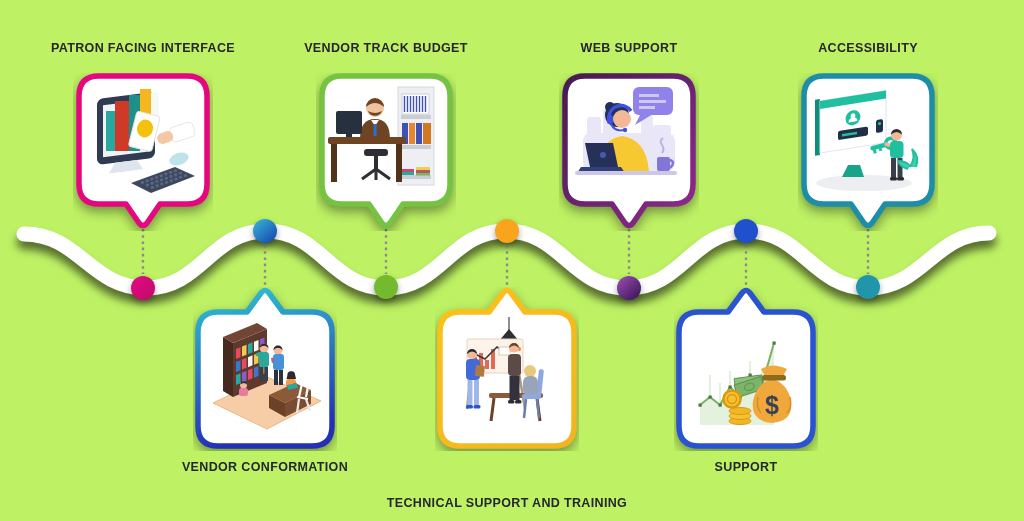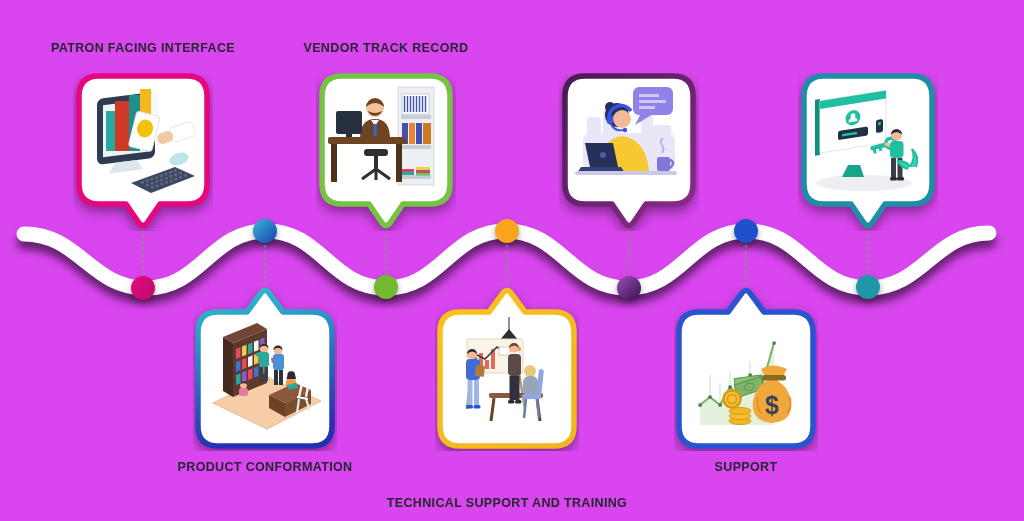--- a/index.html
+++ b/index.html
@@ -1,17 +1,17 @@
 <!DOCTYPE html>
 <html style="--label-color: #26262e; --connector-color: #8b8b8b; --wave-color: #ffffff;"><head>
 <meta charset="utf-8">
 <style>
   html,body{margin:0;padding:0;background:#ffffff;}
   .stage{
-    position:relative;width:1024px;height:521px;background:#d946ef;
+    position:relative;width:1024px;height:521px;background:#bef264;
     overflow:hidden;font-family:"Liberation Sans",sans-serif;
   }
   .wave-svg{position:absolute;left:0;top:0;z-index:1;}
   .wave{stroke:var(--wave-color,#ffffff);stroke-width:15;fill:none;stroke-linecap:round;
         filter:drop-shadow(0px 8px 4px rgba(0,0,0,0.55));}
   .connector{stroke:var(--connector-color,#8b8b8b);stroke-width:2.4;stroke-dasharray:2.6 3.6;fill:none;}
   .dot{filter:drop-shadow(0px 3px 3px rgba(0,0,0,0.35));}
   .card{position:absolute;z-index:2;}
   .card-top{top:73px;}
   .card-bottom{top:287px;}
@@ -77,22 +77,24 @@
       <circle class="dot" cx="265" cy="231" r="12" fill="url(#dg1)"></circle>
       <circle class="dot" cx="386" cy="287" r="12" fill="url(#dg2)"></circle>
       <circle class="dot" cx="507" cy="231" r="12" fill="url(#dg3)"></circle>
       <circle class="dot" cx="629" cy="288" r="12" fill="url(#dg4)"></circle>
       <circle class="dot" cx="746" cy="231" r="12" fill="url(#dg5)"></circle>
       <circle class="dot" cx="868" cy="287" r="12" fill="url(#dg6)"></circle>
     </g>
   </svg>
 
   <div class="tl-label label-top" style="left:43px;width:200px;">PATRON FACING INTERFACE</div>
-  <div class="tl-label label-top" style="left:286px;width:200px;">VENDOR TRACK RECORD</div>
-  <div class="tl-label label-bottom" style="left:165px;width:200px;">PRODUCT CONFORMATION</div>
+  <div class="tl-label label-top" style="left:286px;width:200px;">VENDOR TRACK BUDGET</div>
+  <div class="tl-label label-top" style="left:529px;width:200px;">WEB SUPPORT</div>
+  <div class="tl-label label-top" style="left:768px;width:200px;">ACCESSIBILITY</div>
+  <div class="tl-label label-bottom" style="left:165px;width:200px;">VENDOR CONFORMATION</div>
   <div class="tl-label label-bottom" style="left:385px;width:244px;margin-top:36px;">TECHNICAL SUPPORT AND TRAINING</div>
   <div class="tl-label label-bottom" style="left:646px;width:200px;">SUPPORT</div>
 
   <svg class="card card-top" style="left:73px;" width="140" height="158" viewBox="0 0 140 158">
     <defs>
         <linearGradient id="bg0" x1="0" y1="0" x2="0.9" y2="1">
           <stop offset="0" stop-color="#e5077e"></stop>
           <stop offset="1" stop-color="#e5077e"></stop>
         </linearGradient>
       </defs>

